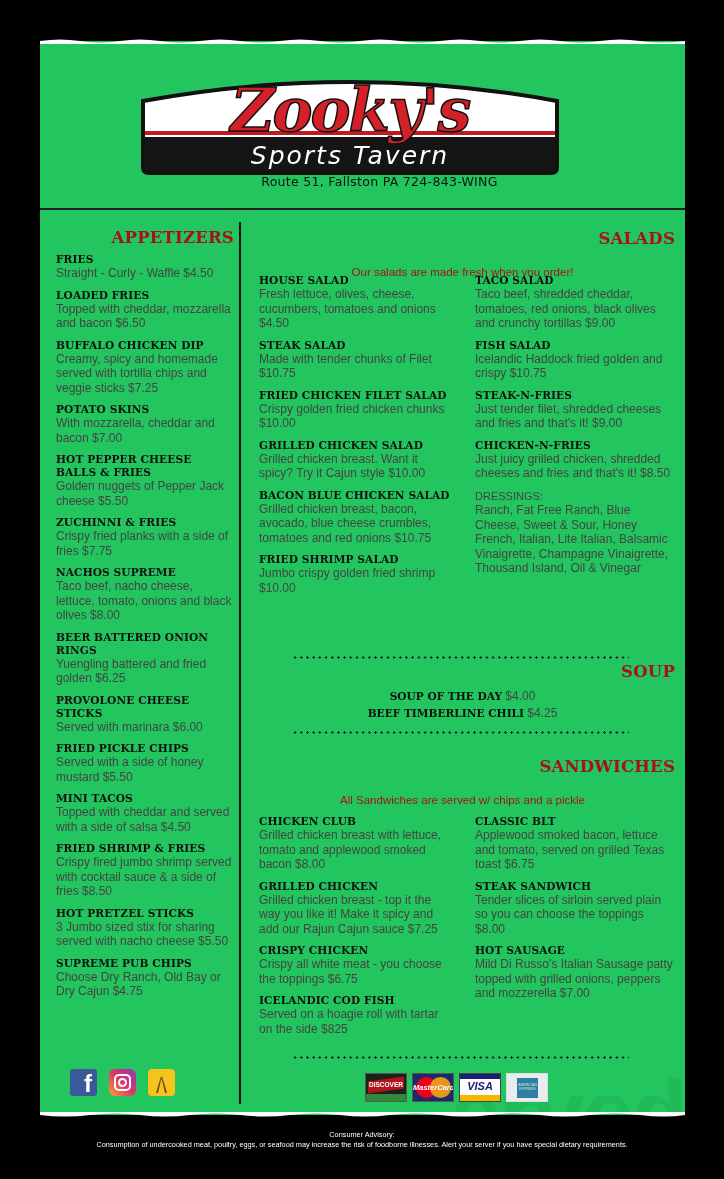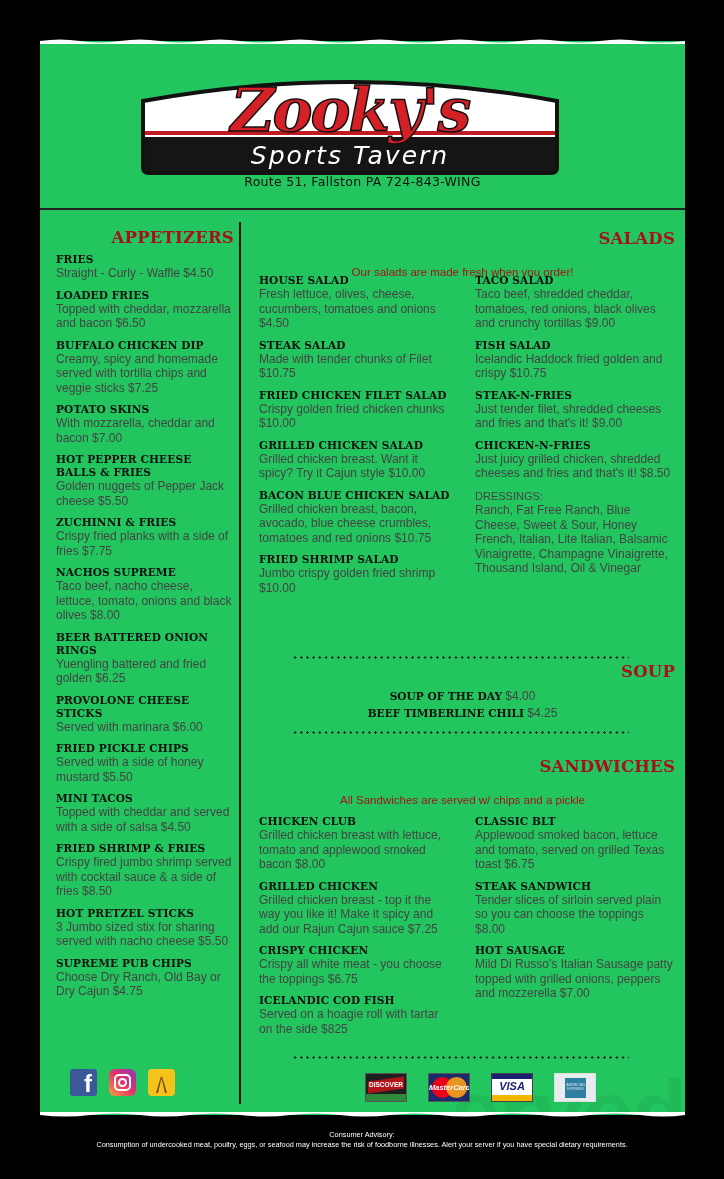--- a/index.html
+++ b/index.html
@@ -14,21 +14,21 @@
   .paper .wave-top, .paper .wave-bottom {
     position: absolute; left: 0; width: 100%; height: 6px;
   }
   .paper .wave-top { top: -3px; }
   .paper .wave-bottom { bottom: -3px; }
   .logo-wrap {
     position: absolute; left: 97px; top: 30px; width: 426px; height: 104px;
   }
   .address {
     position: absolute; left: 0; top: 133px; width: 645px; text-align: center;
-    font-family: "DejaVu Sans", sans-serif; font-size: 12.5px; color: #111; letter-spacing: 0.3px;
+    font-family: "DejaVu Sans", sans-serif; font-size: 12.5px; color: #111; letter-spacing: 0.3px; padding-left: 17px;
   }
   .hr-top {
     position: absolute; left: 0; top: 167px; width: 645px; height: 2px; background: #222;
   }
   .col-line {
     position: absolute; left: 199px; top: 181px; width: 2px; height: 882px; background: #111;
   }
   .section-title {
     font-family: "DejaVu Serif", serif; font-weight: bold; color: #a6121b;
     font-size: 16.5px; text-align: right; letter-spacing: 0.2px; margin: 0;
@@ -58,21 +58,21 @@
   }
   .soup { position: absolute; left: 210px; top: 621px; width: 425px; text-align: center; }
   .soup-line { font-size: 12px; line-height: 17px; }
   .soup-line .nm { font-family: "DejaVu Serif", serif; font-weight: bold; font-size: 10.6px; color: #111; }
   .soup-line .pr { color: #444; font-family: "Liberation Sans", sans-serif; }
   .sand-head { position: absolute; left: 210px; top: 716px; width: 425px; }
   .col-sand-l { position: absolute; left: 219px; top: 774px; width: 196px; }
   .col-sand-r { position: absolute; left: 435px; top: 774px; width: 200px; }
   .social { position: absolute; left: 30px; top: 1028px; display: flex; gap: 12px; }
   .soc-icon { width: 27px; height: 27px; border-radius: 3px; position: relative; }
-  .cards { position: absolute; left: 325px; top: 1032px; display: flex; gap: 21px; justify-content: space-between; }
+  .cards { position: absolute; left: 325px; top: 1032px; display: flex; gap: 5px; justify-content: space-between; }
   .card { width: 42px; height: 29px; border: 1px solid #555; box-sizing: border-box; position: relative; overflow: hidden; }
   .advisory {
     position: absolute; left: 0; top: 1130px; width: 724px; text-align: center; color: #fff;
     font-family: "Liberation Sans", sans-serif; font-size: 7.3px; line-height: 10px;
   }
   .watermark {
     position: absolute; left: 410px; top: 1020px; font-family: "Liberation Sans", sans-serif;
     font-size: 92px; font-weight: bold; color: rgba(0,0,0,0.05); letter-spacing: -2px; pointer-events: none;
   }
 </style>

